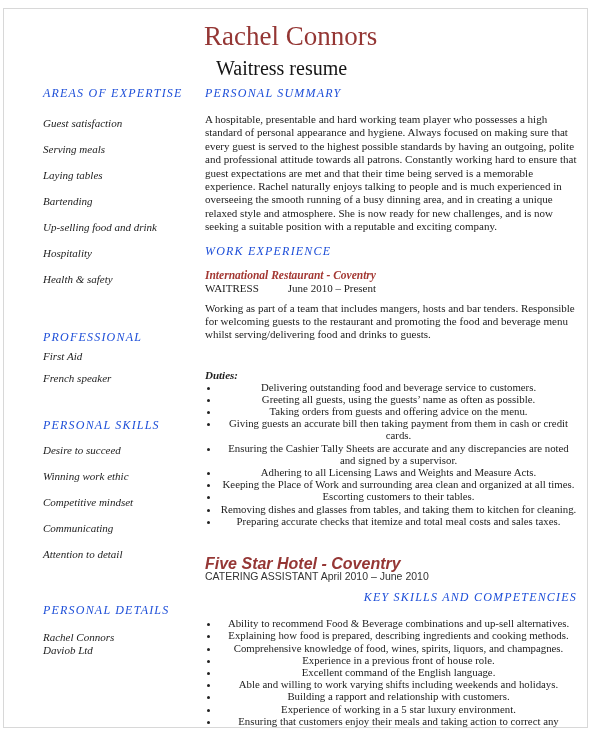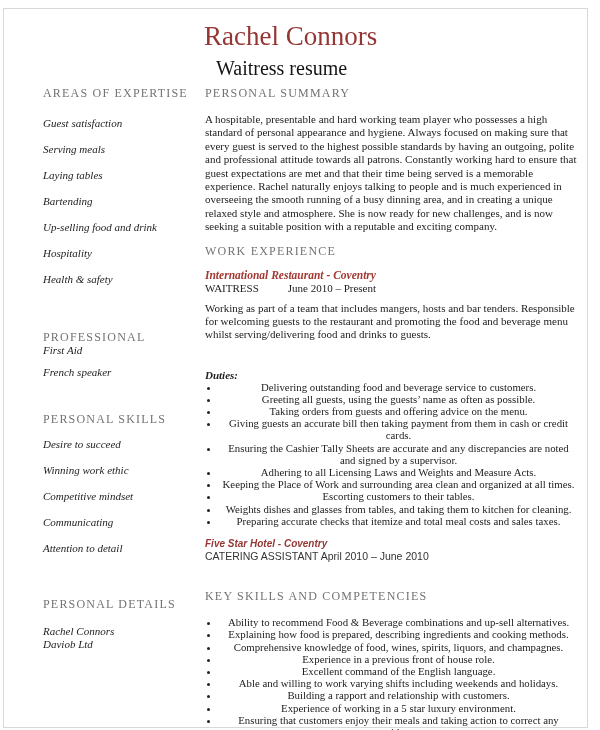--- a/index.html
+++ b/index.html
@@ -15,51 +15,51 @@
     position:absolute;left:204px;top:22px;font-size:27px;line-height:1.05;
     color:#943634;white-space:nowrap;
   }
   .doc-title{
     position:absolute;left:216px;top:58px;font-size:20px;line-height:1.05;
     color:#151515;white-space:nowrap;
   }
   .sidebar{position:absolute;left:43px;top:0;width:155px;}
   .main{position:absolute;left:205px;top:0;width:372px;}
   .sec-h{
-    font-size:12px;letter-spacing:1.2px;line-height:14px;color:#737373;
-    font-weight:400;white-space:nowrap;
+    font-size:12px;letter-spacing:1.2px;line-height:14px;color:#1d4ed8;
+    font-weight:400;white-space:nowrap;font-style:italic;
   }
   ul.plain{list-style:none;margin:0;padding:0;}
   .sidebar li{font-size:11px;font-style:italic;line-height:13px;color:#222;}
   .s0{margin-top:86px}.s0 .sec-h{margin-bottom:17px}.s0 li{margin-bottom:13px}
-  .s1{margin-top:44px}.s1 .sec-h{}.s1 li{margin-bottom:9px}
+  .s1{margin-top:44px}.s1 .sec-h{margin-bottom:6px}.s1 li{margin-bottom:9px}
   .s2{margin-top:33px}.s2 .sec-h{margin-bottom:12px}.s2 li{margin-bottom:13px}
   .s3{margin-top:42px}.s3 .sec-h{margin-bottom:14px}.s3 li{margin-bottom:0}
   .h-summary{margin-top:86px;}
   .p-summary{margin:13px 0 0;font-size:11px;line-height:13.4px;}
   .h-work{margin-top:10px;}
   .employer-serif{
     margin-top:11px;font-size:11.5px;font-weight:bold;font-style:italic;
     color:#a33833;line-height:13px;
   }
   .role-line{font-size:11px;line-height:13px;}
   .role-line .role{display:inline-block;min-width:80px;}
   .p-intro{margin:7px 0 0;font-size:11px;line-height:13px;}
   .duties-label{font-size:11px;line-height:12px;font-weight:bold;font-style:italic;margin-top:28px;}
   ul.bullets{margin:0;padding:0 0 0 15px;list-style:disc;text-align:center;}
   ul.bullets li{font-size:10.8px;line-height:12.2px;color:#222;}
   .employer-sans{
-    margin-top:10px;font-family:"Liberation Sans", sans-serif;font-size:10px;
+    margin-top:30px;font-family:"Liberation Sans", sans-serif;font-size:16px;
     font-weight:bold;font-style:italic;color:#953735;line-height:13px;
   }
   .role-line-sans{
     font-family:"Liberation Sans", sans-serif;font-size:10.5px;line-height:13px;color:#333;
   }
   .role-line-sans .role{display:inline-block;min-width:112px;}
-  .h-skills{margin-top:26px;}
+  .h-skills{margin-top:7px;text-align:right;}
   ul.bullets.skills{margin-top:13px;}
 </style>
 </head>
 <body>
 
 <div class="frame"></div>
 
 <div class="name-title">Rachel Connors</div>
 <div class="doc-title">Waitress resume</div>
 
@@ -123,21 +123,21 @@
   <div class="duties-label">Duties:</div>
   <ul class="bullets">
     <li>Delivering outstanding food and beverage service to customers.</li>
     <li>Greeting all guests, using the guests’ name as often as possible.</li>
     <li>Taking orders from guests and offering advice on the menu.</li>
     <li>Giving guests an accurate bill then taking payment from them in cash or credit cards.</li>
     <li>Ensuring the Cashier Tally Sheets are accurate and any discrepancies are noted and signed by a supervisor.</li>
     <li>Adhering to all Licensing Laws and Weights and Measure Acts.</li>
     <li>Keeping the Place of Work and surrounding area clean and organized at all times.</li>
     <li>Escorting customers to their tables.</li>
-    <li>Weights dishes and glasses from tables, and taking them to kitchen for cleaning.</li>
+    <li>Removing dishes and glasses from tables, and taking them to kitchen for cleaning.</li>
     <li>Preparing accurate checks that itemize and total meal costs and sales taxes.</li>
   </ul>
 
   <div class="employer-sans">Five Star Hotel - Coventry</div>
   <div class="role-line-sans">
     <span class="role">CATERING ASSISTANT</span>
     <span>April 2010 – June 2010</span>
   </div>
 
   <div class="sec-h h-skills">KEY SKILLS AND COMPETENCIES</div>

